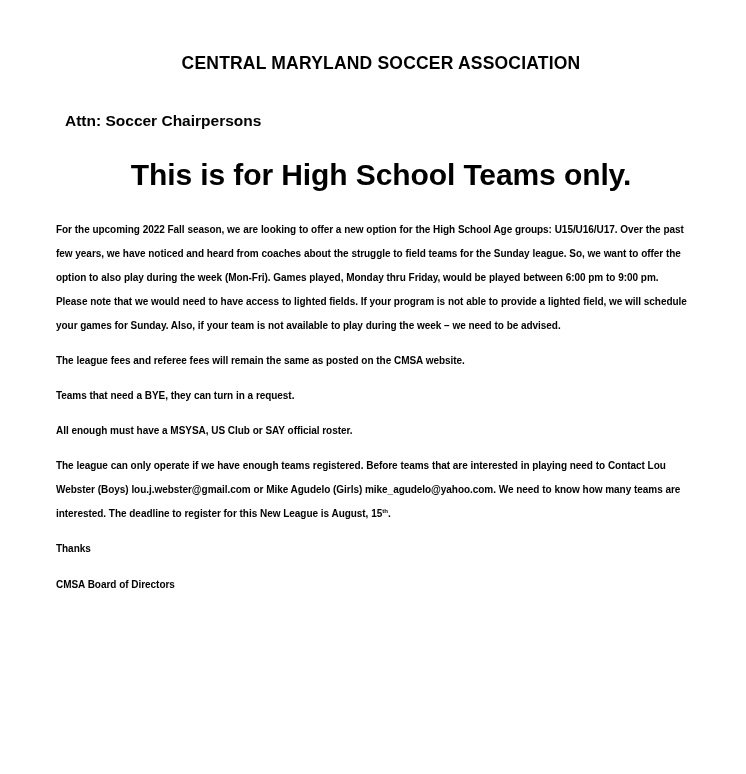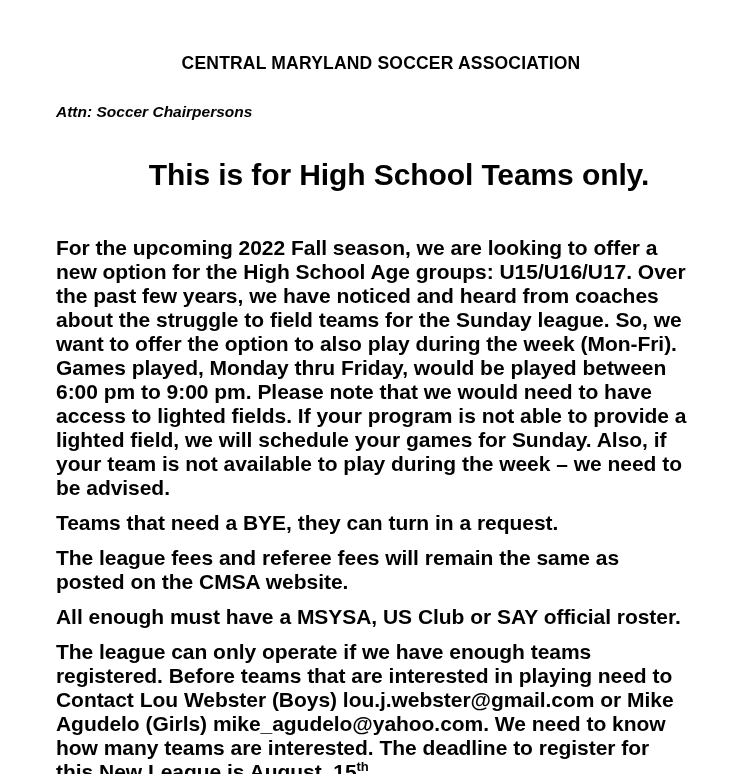--- a/index.html
+++ b/index.html
@@ -42,46 +42,45 @@
     margin: 0;
     padding-top: 53px;
     width: 650px;
   }
 
   
   .attn-line {
     font-weight: bold;
     font-size: 15.5px;
     line-height: 1.25;
-    margin: 0;
+    margin: 9px;
     padding-top: 28px;
     text-align: left;
-    font-style: italic;
   }
 
   
   .doc-title {
     text-align: center;
     font-weight: bold;
     font-size: 30px;
     line-height: 1.18;
-    margin: 18px;
+    margin: 0;
     padding-top: 18px;
     letter-spacing: -0.1px;
     width: 650px;
   }
 
   
   .body-block {
     padding-top: 25px;
   }
 
   p.para {
     font-weight: bold;
-    font-size: 21px;
+    font-size: 10px;
     line-height: 24px;
     margin: 0 14px 11px 0;
     text-align: left;
     letter-spacing: -0.05px;
     word-spacing: 0.1px;
   }
 
   p.para:last-child {
     margin-bottom: 0;
   }
@@ -109,26 +108,27 @@
     <div class="attn-line">Attn: Soccer Chairpersons</div>
 
     <div class="doc-title">This is for High School Teams only.</div>
 
     <div class="body-block">
 
       <p class="para">For the upcoming 2022 Fall season, we are looking to offer a new option for the High School Age groups: U15/U16/U17. Over the past few years, we have noticed and heard from coaches about the struggle to field teams for the Sunday league. So, we want to offer the option to also play during the week (Mon-Fri). Games played, Monday thru Friday, would be played between 6:00 pm to 9:00 pm. Please note that we would need to have access to lighted fields. If your program is not able to provide a lighted field, we will schedule your games for Sunday. Also, if your team is not available to play during the week – we need to be advised.</p>
 
 
 
+      <p class="para">The league fees and referee fees will remain the same as posted on the CMSA website.</p>
+
       <p class="para">Teams that need a BYE, they can turn in a request.</p>
-
-      <p class="para">The league fees and referee fees will remain the same as posted on the CMSA website.</p>
 
       <p class="para">All enough must have a MSYSA, US Club or SAY official roster.</p>
 
       <p class="para"><span>The league can only operate if we have enough teams registered. Before teams that are interested in playing need to Contact Lou Webster (Boys) lou.j.webster@gmail.com or Mike Agudelo (Girls) mike_agudelo@yahoo.com.  We need to know how many teams are interested. The deadline to register for this New League is August, 15</span><sup>th</sup><span>.</span></p>
 
+      <p class="para sign">Thanks</p>
 
       <p class="para sign">CMSA Board of Directors</p>
 
     </div>
   </div>
 </div>
 
 </body></html>

